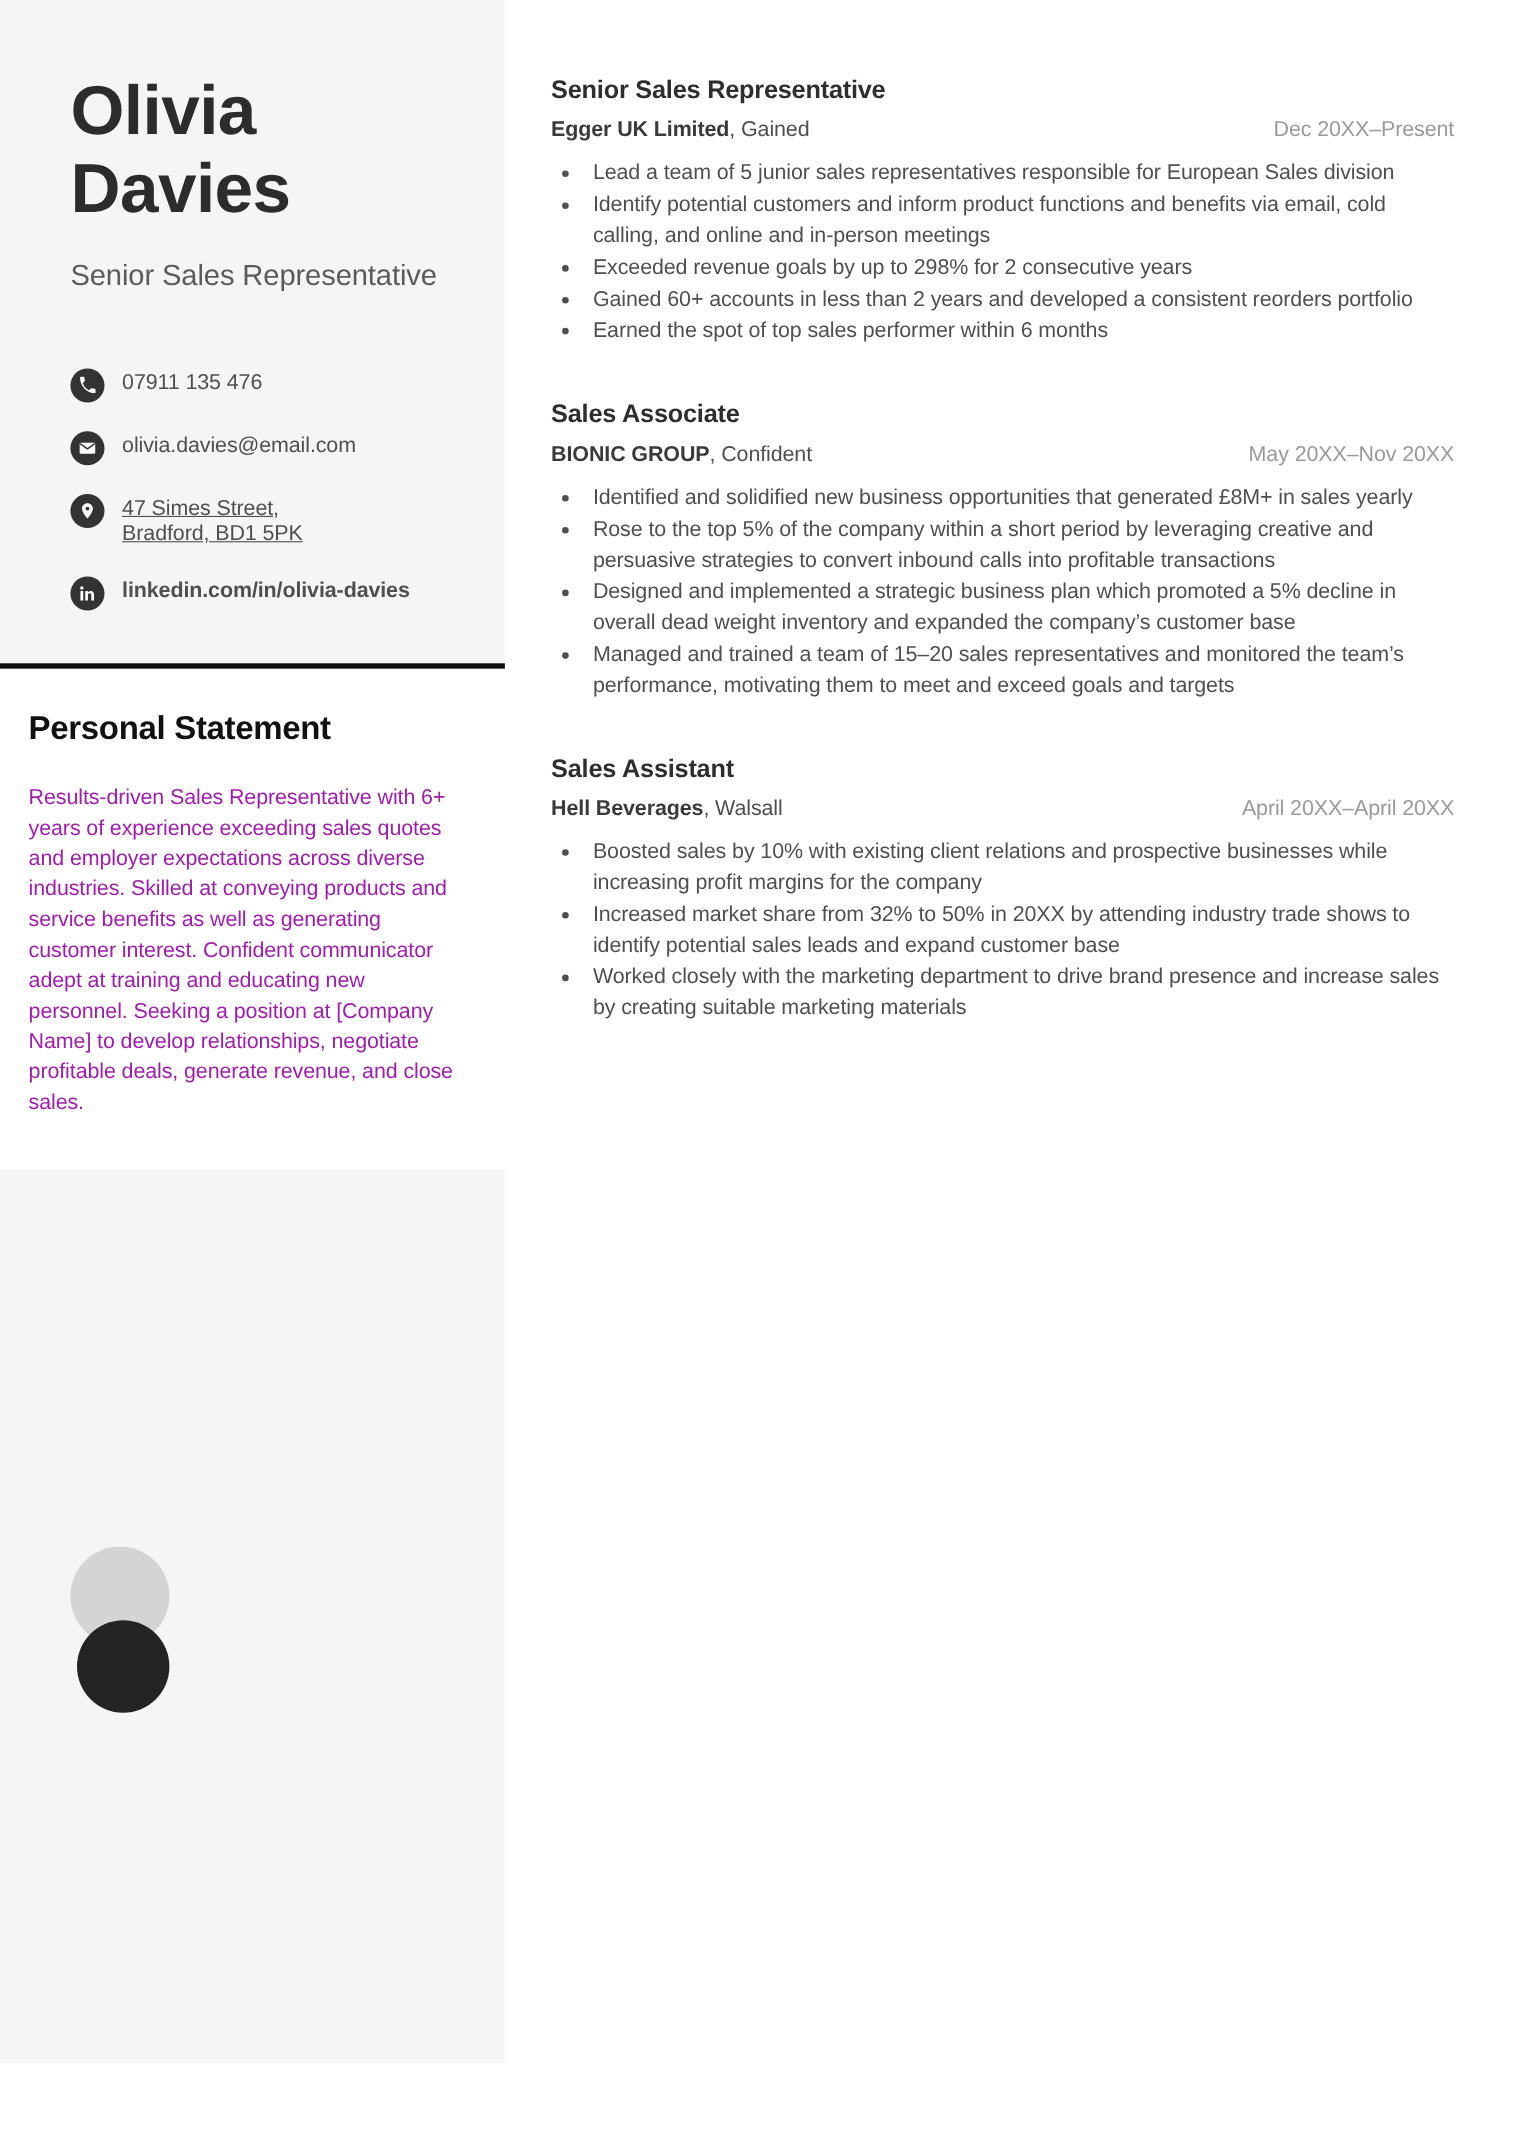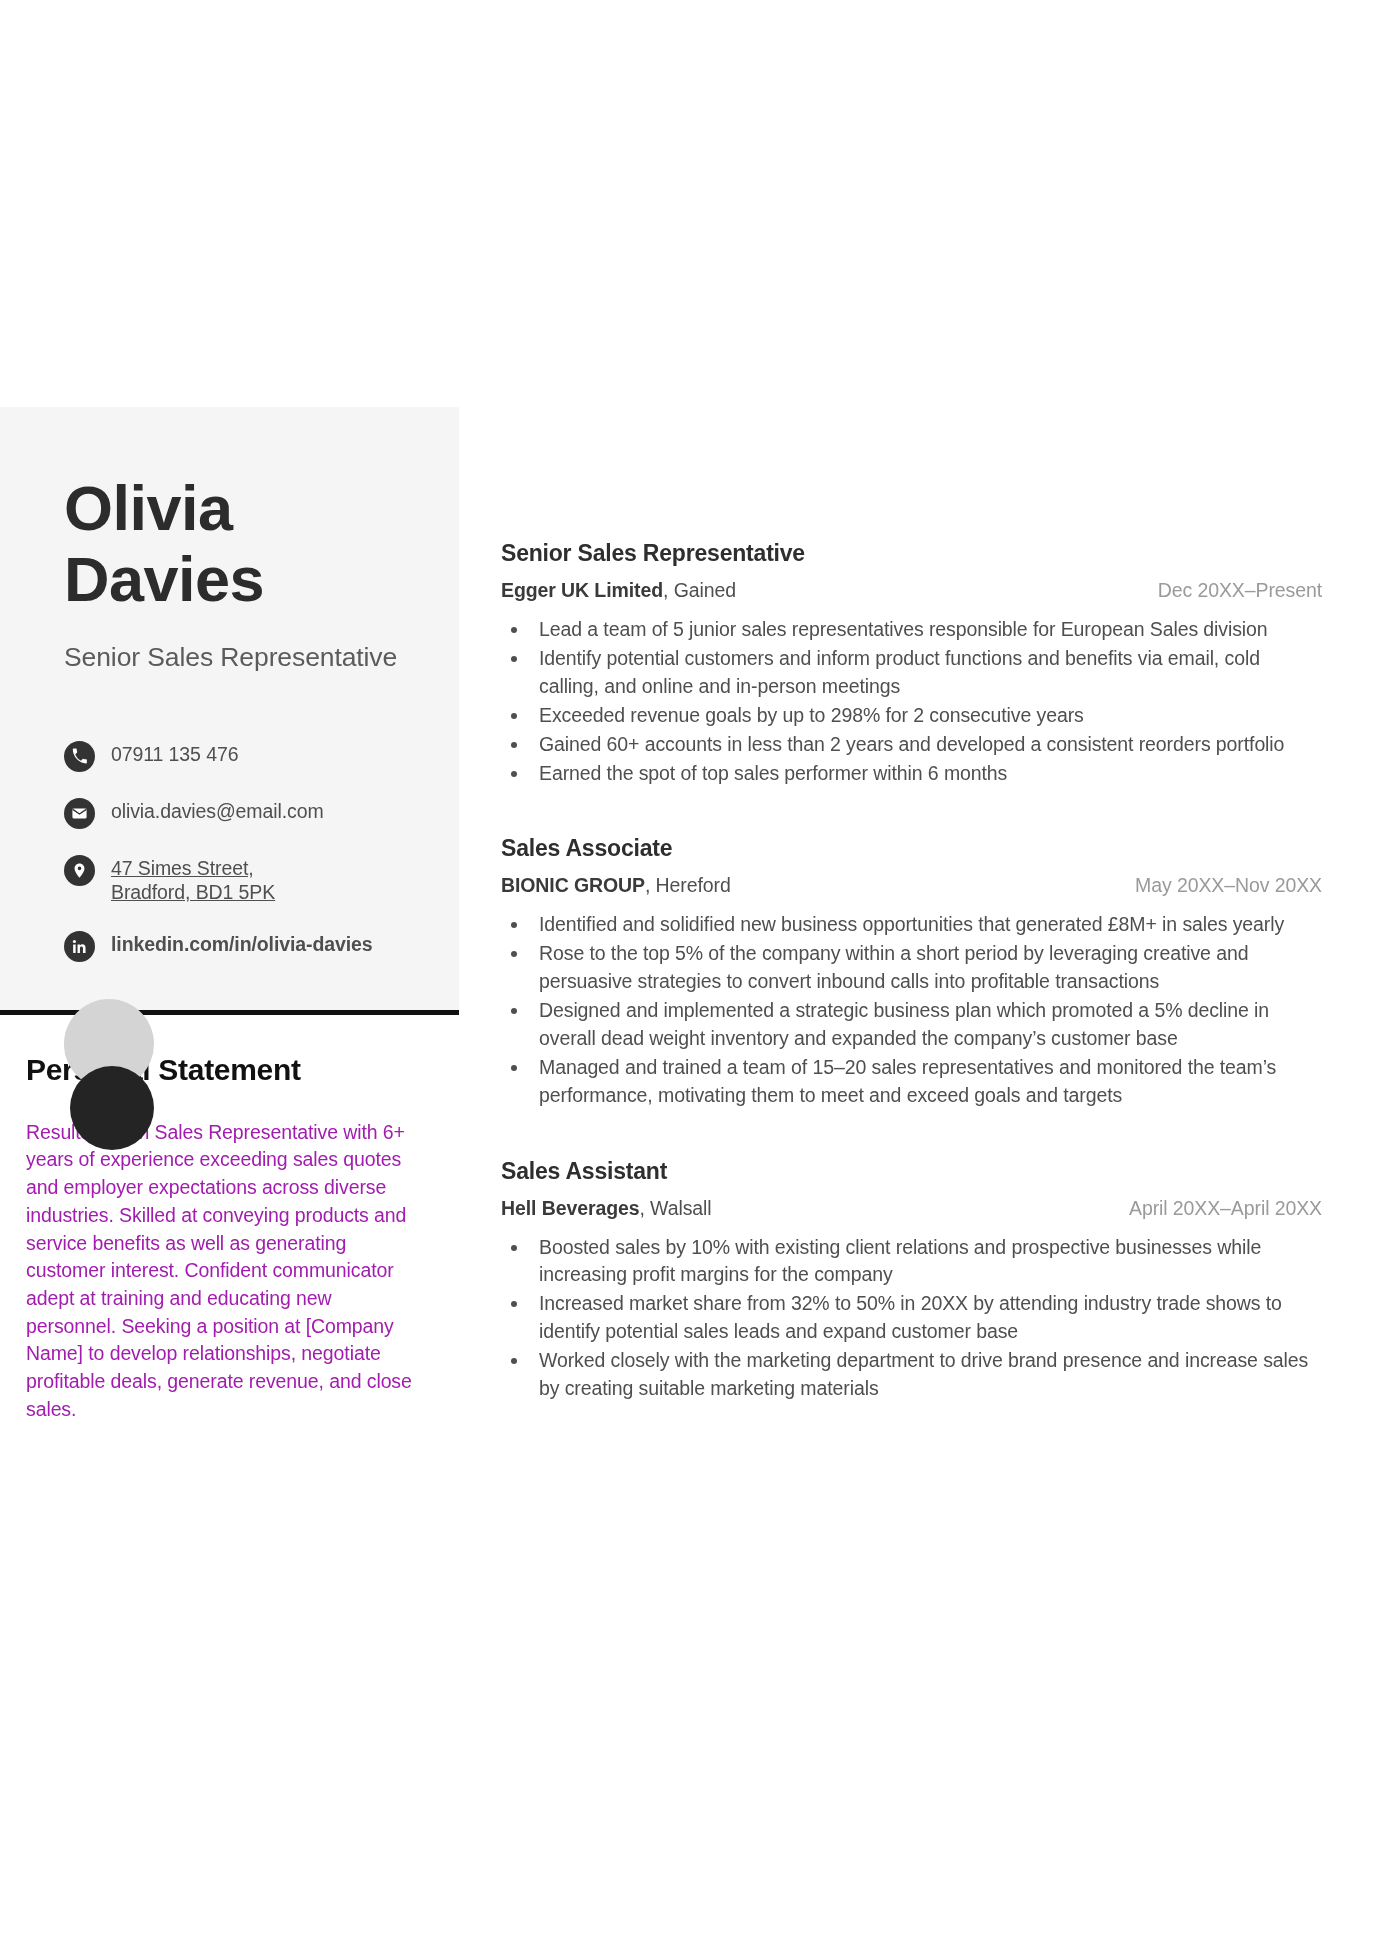--- a/index.html
+++ b/index.html
@@ -9,21 +9,20 @@
     background: #ffffff;
     font-family: "Liberation Sans", sans-serif;
   }
   .page {
     position: relative;
     width: 1380px;
     height: 1876px;
     background: #ffffff;
     display: flex;
     overflow: hidden;
-    align-items: center;
   }
 
   
   .sidebar {
     position: relative;
     width: 459px;
     min-width: 459px;
     background: #f5f5f5;
     padding: 0;
   }
@@ -279,21 +278,21 @@
             <li>Lead a team of 5 junior sales representatives responsible for European Sales division</li>
             <li>Identify potential customers and inform product functions and benefits via email, cold calling, and online and in-person meetings</li>
             <li>Exceeded revenue goals by up to 298% for 2 consecutive years</li>
             <li>Gained 60+ accounts in less than 2 years and developed a consistent reorders portfolio</li>
             <li>Earned the spot of top sales performer within 6 months</li>
           </ul>
         </div>
         <div class="job">
           <div class="job-role">Sales Associate</div>
           <div class="job-meta">
-            <div class="job-company"><span class="org">BIONIC GROUP</span><span>, Hereford</span></div>
+            <div class="job-company"><span class="org">BIONIC GROUP</span><span>, Confident</span></div>
             <div class="job-dates">May 20XX–Nov 20XX</div>
           </div>
           <ul class="bullets">
             <li>Identified and solidified new business opportunities that generated £8M+ in sales yearly</li>
             <li>Rose to the top 5% of the company within a short period by leveraging creative and persuasive strategies to convert inbound calls into profitable transactions</li>
             <li>Designed and implemented a strategic business plan which promoted a 5% decline in overall dead weight inventory and expanded the company’s customer base</li>
             <li>Managed and trained a team of 15–20 sales representatives and monitored the team’s performance, motivating them to meet and exceed goals and targets</li>
           </ul>
         </div>
         <div class="job">

